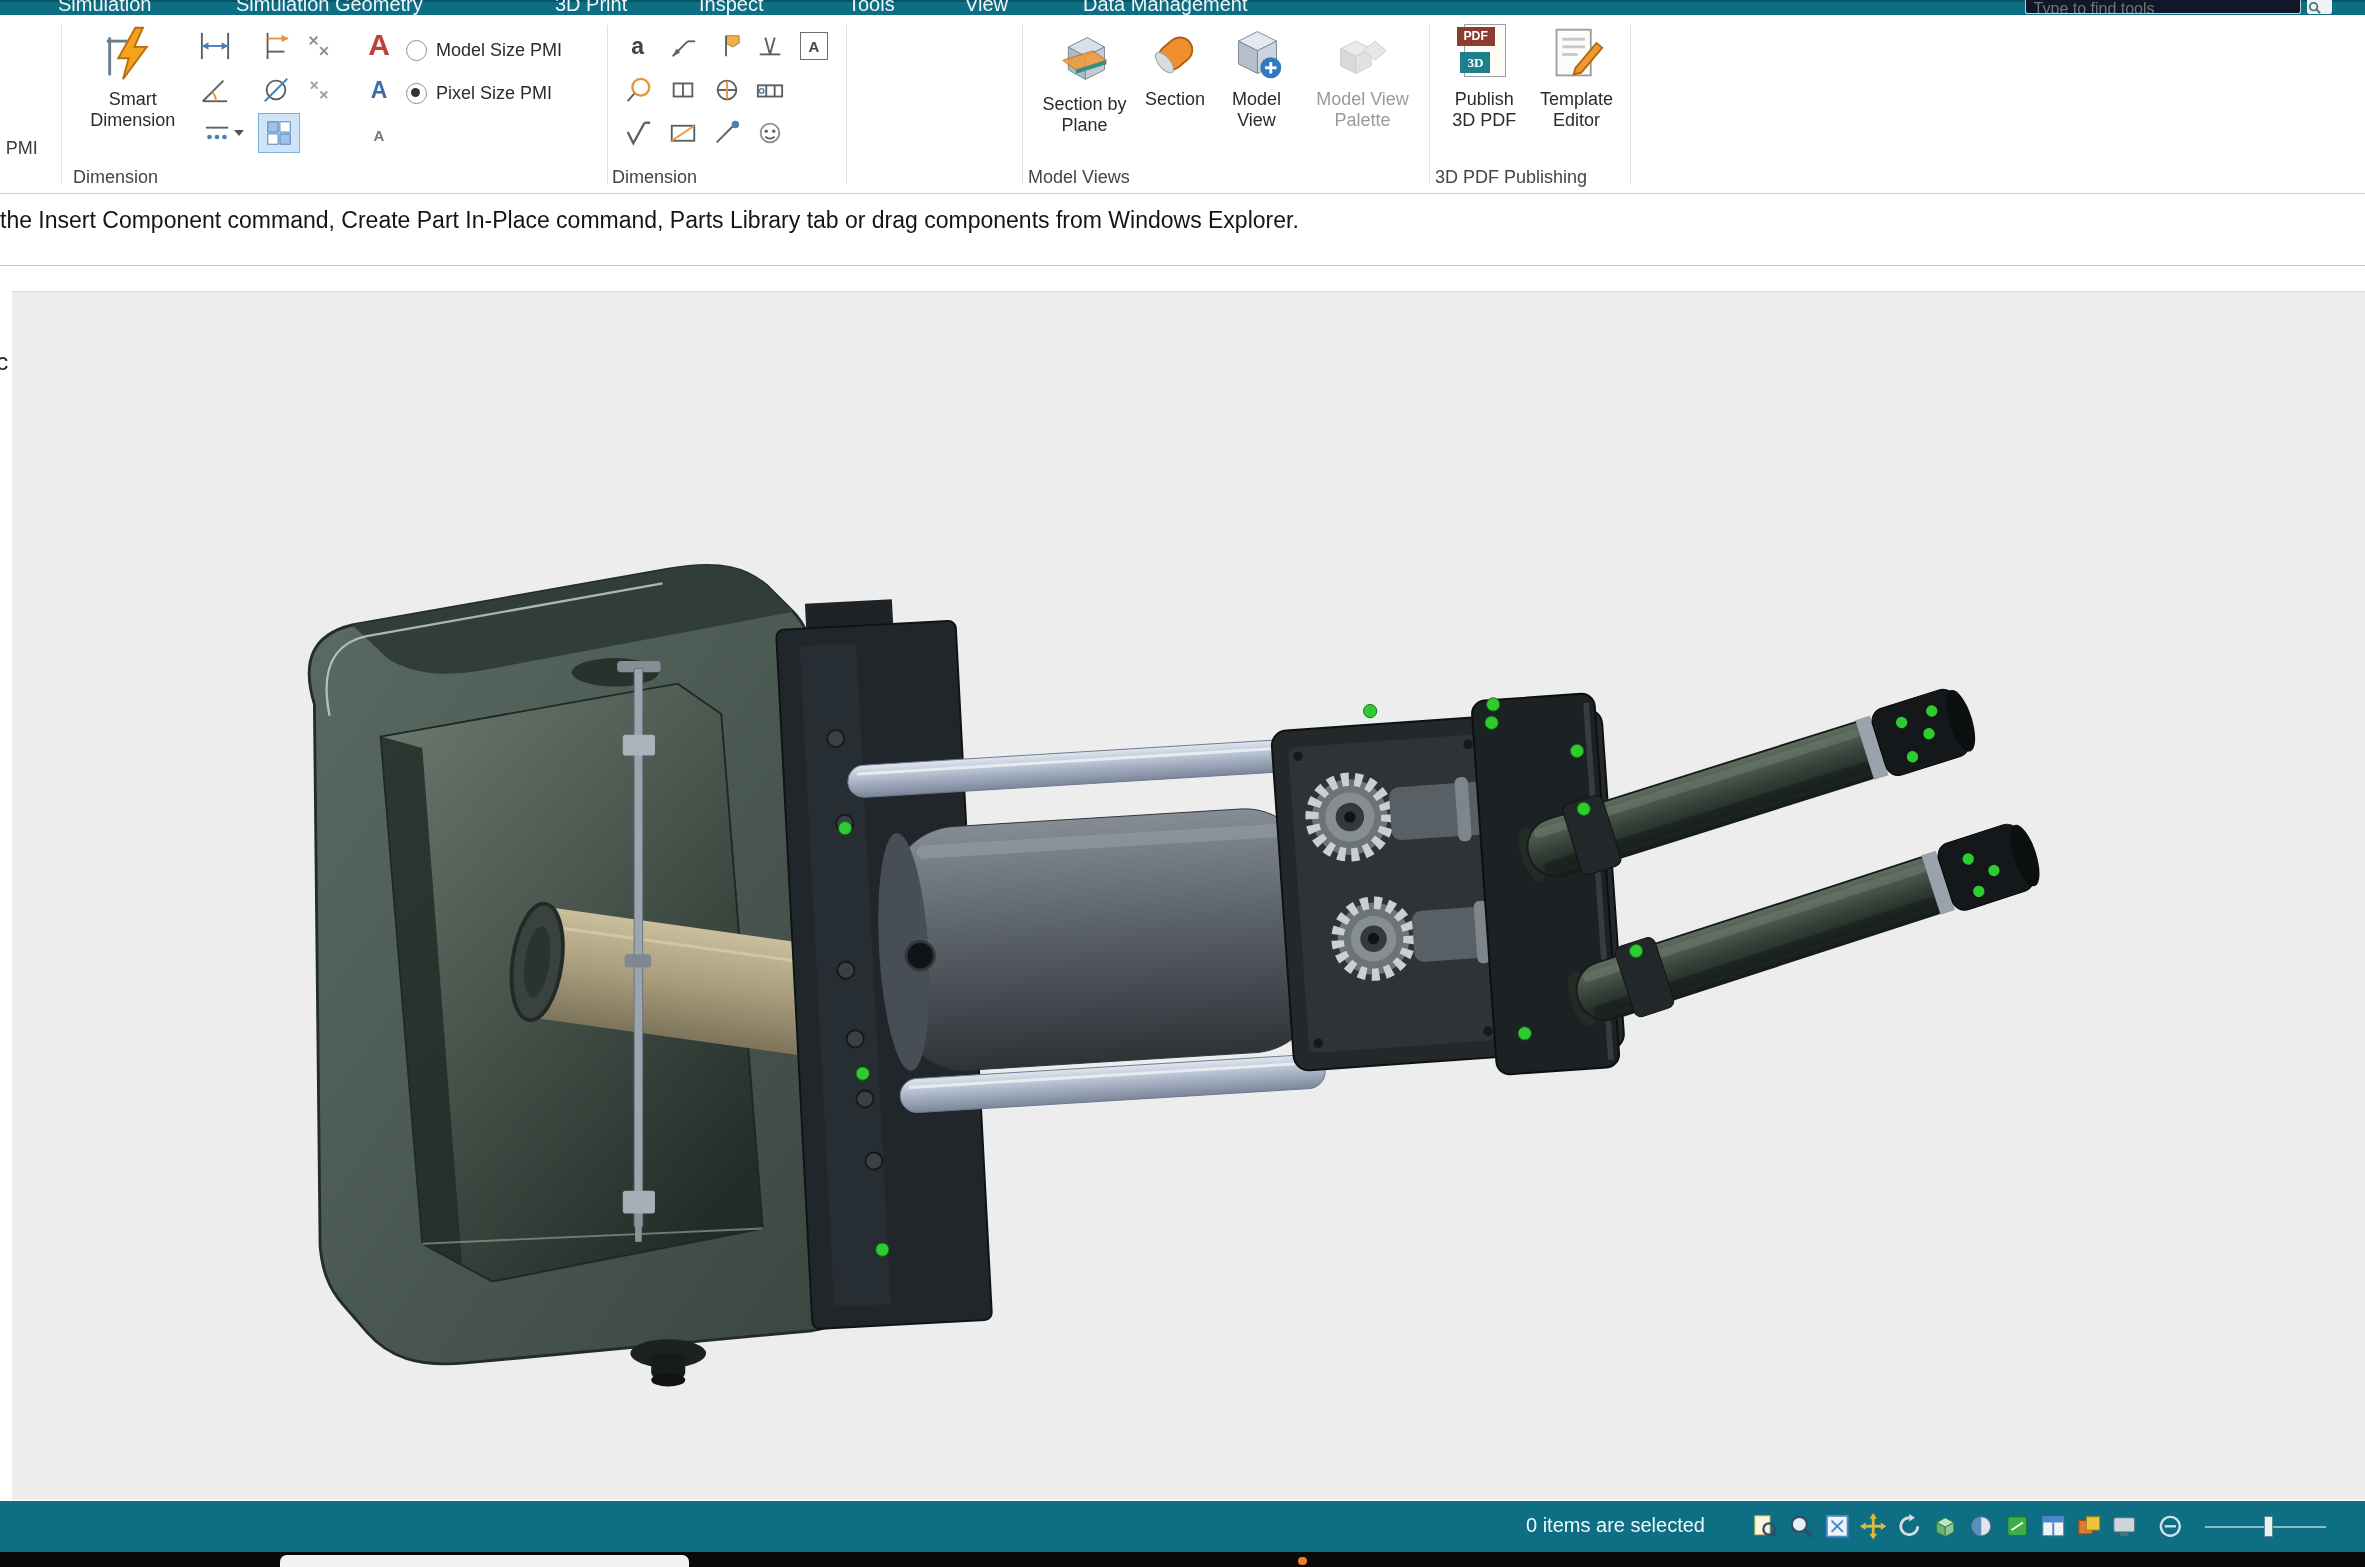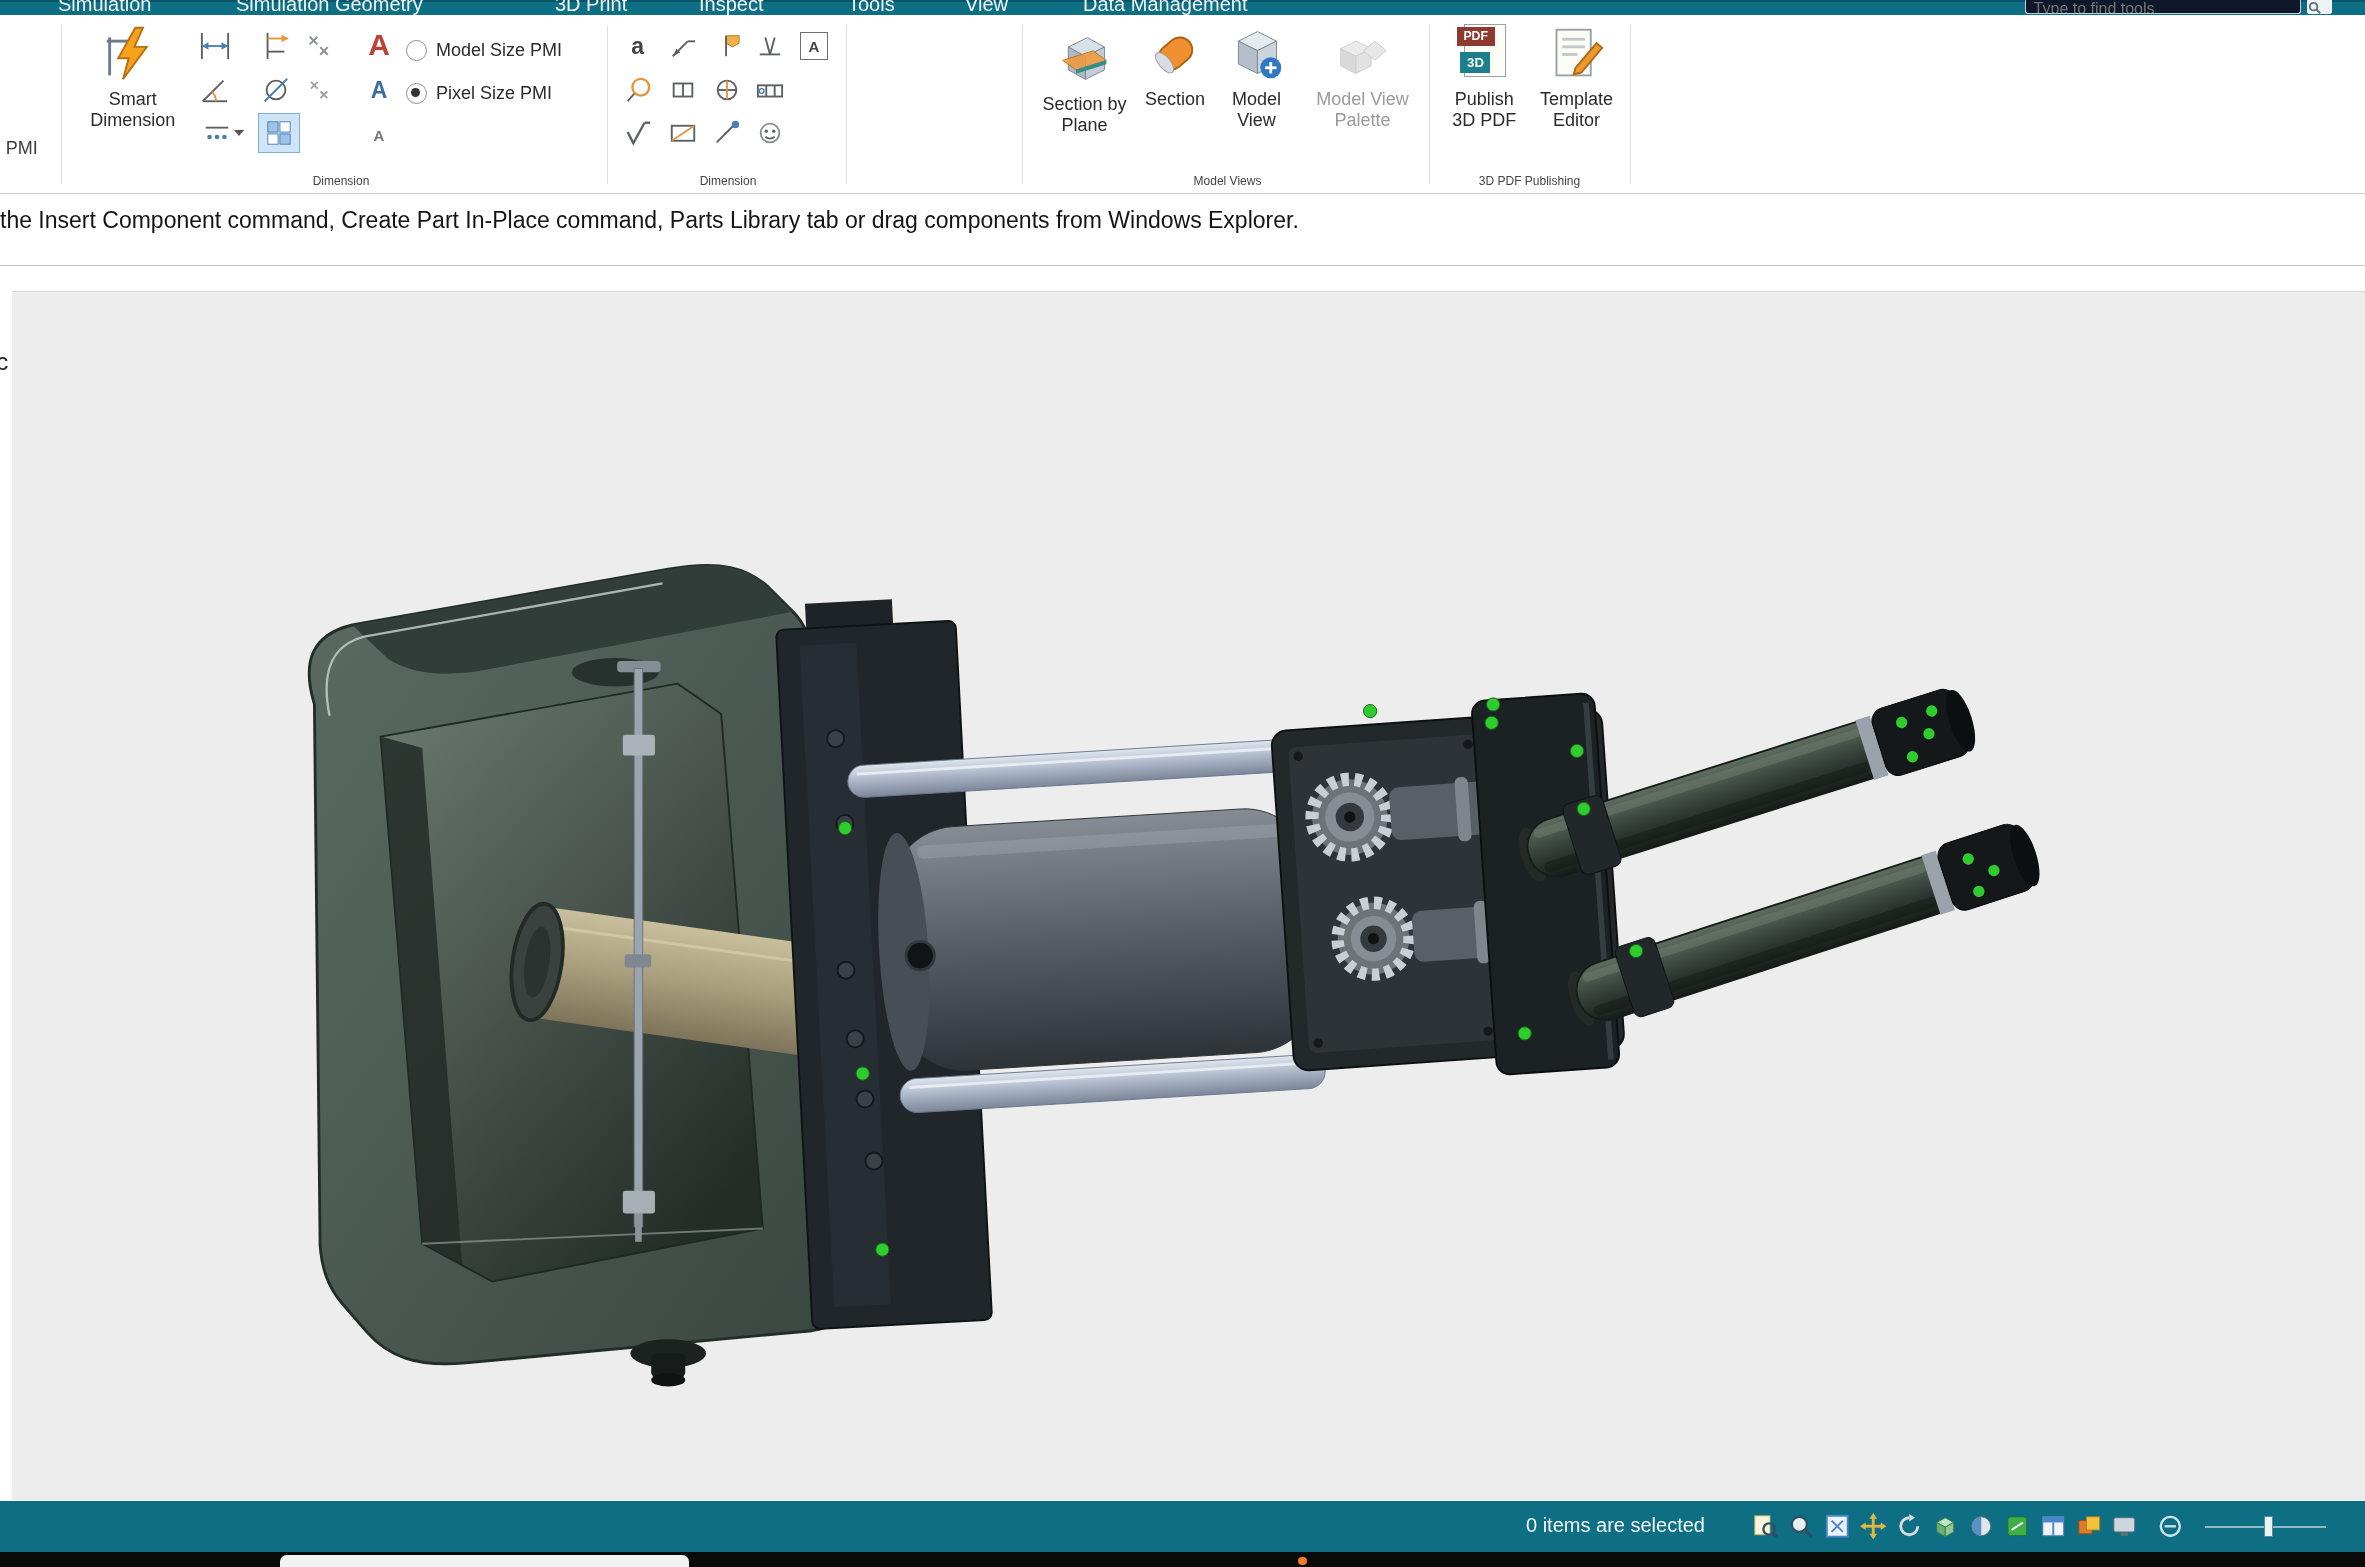--- a/index.html
+++ b/index.html
@@ -17,22 +17,22 @@
   .tb-search input { width:100%; border:none; outline:none; background:transparent; font-size:16px;
                      color:#6c7a80; height:23px; margin-top:-4.7px; padding-left:7.6px;
                      font-family:"Liberation Sans", sans-serif; }
   .tb-search-btn { position:absolute; top:0; width:24.6px; height:14px; background:#edf2f3; border-radius:0 0 2.8px 2.8px; }
 
   
   .ribbon { position:absolute; left:0; top:15px; width:2366px; height:179px; background:#ffffff;
             border-bottom:0.9px solid #cdcdcd; }
   .rsep { position:absolute; top:9.5px; height:159px; width:0.9px; background:#e0e0e0; }
   .rgroup { position:absolute; top:0; height:178px; }
-  .rgroup-label { position:absolute; bottom:4.7px; left:0; width:100%; text-align:center;
-                  font-size:12px; color:#444; white-space:nowrap; }
+  .rgroup-label { position:absolute; bottom:4.7px; left:0; width:100%; text-align:left;
+                  font-size:18px; color:#444; white-space:nowrap; }
   .bigbtn { position:absolute; text-align:center; cursor:default; }
   .bigbtn .bicon { margin:0 auto; width:61px; height:61px; display:flex; align-items:center; justify-content:center; }
   .bigbtn .blabel { margin-top:5.7px; font-size:18px; color:#2b2b2b; line-height:21px; }
   .bigbtn.disabled .blabel { color:#9a9a9a; }
   .bigbtn.disabled .bicon { opacity:.45; filter:grayscale(1); }
   .mini { position:absolute; width:42px; height:40px; display:flex; align-items:center;
           justify-content:center; border:0.9px solid transparent; }
   .mini.selected { background:#cfe4f7; border-color:#7cb0de; }
   .caret { width:0; height:0; border-left:5.7px solid transparent; border-right:5.7px solid transparent;
            border-top:6.6px solid #555; display:inline-block; }
@@ -48,21 +48,21 @@
   .letterA-sm { font-size:15px; font-weight:bold; color:#777; line-height:1; }
   .boxA { width:28px; height:28px; border:1.9px solid #6b6f73; display:flex; align-items:center;
           justify-content:center; font-size:15px; font-weight:bold; color:#444; }
   .note-a { position:relative; font-size:23px; color:#444; font-weight:bold; }
   .pdficon { position:relative; width:55px; height:59px; }
   .pdficon .page { position:absolute; left:7.6px; top:0; width:42px; height:53px; background:#fdfdf5;
                    border:1.9px solid #9aa0a6; }
   .pdficon .pdfbadge { position:absolute; left:0; top:3.8px; width:38px; height:19px; background:#8d3a30;
                        color:#fff; font-size:12.3px; font-weight:bold; text-align:center; line-height:19px; }
   .pdficon .d3badge { position:absolute; left:3.8px; top:28px; width:30px; height:21px; background:#1e7f8c;
-                      color:#fff; font-size:13.2px; font-weight:bold; text-align:center; line-height:21px; }
+                      color:#fff; font-size:13.2px; font-weight:bold; text-align:center; line-height:21px;font-family:Liberation Serif, serif; }
 
   .pmi-cut { position:absolute; left:5.7px; top:123px; font-size:18px; color:#3c3c3c; }
 
   
   .promptbar { position:absolute; left:0; top:194px; width:2366px; height:72px; background:#fff;
                border-bottom:0.9px solid #c6c6c6; }
   .promptbar .ptext { position:absolute; left:0; top:13.2px; font-size:23px; color:#141414; white-space:nowrap; }
 
   
   .viewport { position:absolute; left:12.3px; top:291px; width:2354px; height:1209px; background:#ededed;

